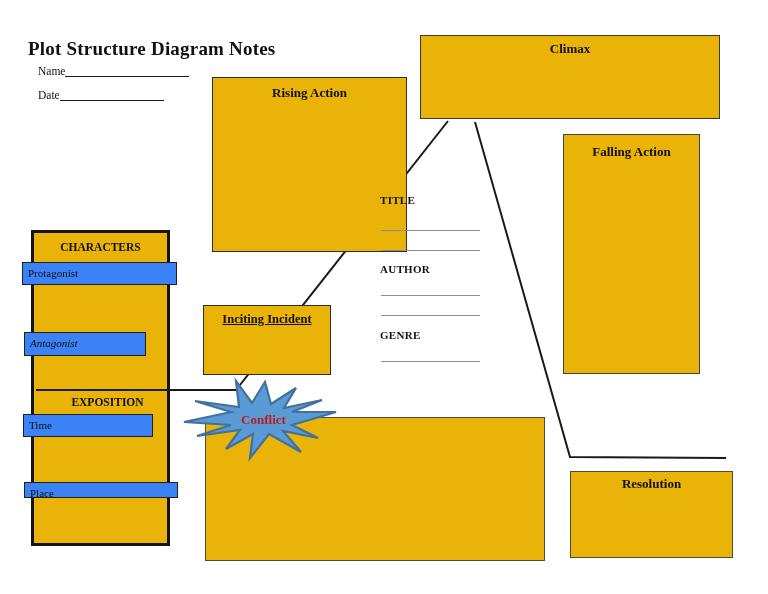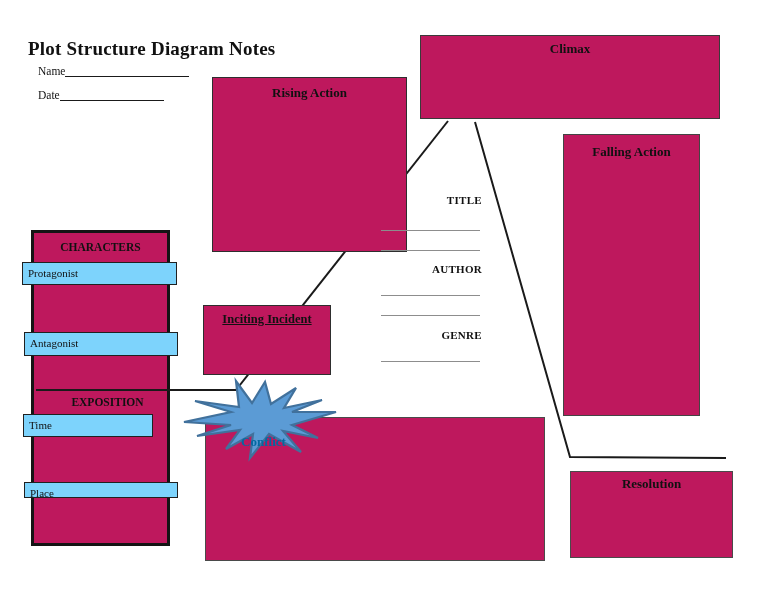--- a/index.html
+++ b/index.html
@@ -8,46 +8,46 @@
     font-family:"Liberation Serif","DejaVu Serif",serif;color:#111;border-radius:10px;
   }
   .abs{position:absolute;}
   svg.layer{position:absolute;left:0;top:0;width:768px;height:594px;pointer-events:none;}
 
   .page-title{left:28px;top:38px;font-size:19px;font-weight:bold;letter-spacing:.2px;}
 
   .field-row{display:flex;align-items:flex-end;font-size:11.5px;}
   .fill-line{display:inline-block;border-bottom:1.2px solid #1a1a1a;height:13px;}
 
-  .box{position:absolute;background:#be185d;border:1.5px solid #2e2e2e;box-sizing:border-box;}
+  .box{position:absolute;background:#eab308;border:1.5px solid #2e2e2e;box-sizing:border-box;}
   .box .heading{display:block;text-align:center;font-weight:bold;font-size:13px;}
 
   .climax-box{left:420px;top:35px;width:300px;height:84px;border-color:#3a3a3a;}
   .rising-box{left:212px;top:77px;width:195px;height:175px;}
-  .falling-box{left:563px;top:134px;width:137px;height:282px;border-color:#444;}
+  .falling-box{left:563px;top:134px;width:137px;height:240px;border-color:#444;}
   .inciting-box{left:203px;top:305px;width:128px;height:70px;}
   .inciting-box .heading{font-size:12.5px;}
   .bottom-box{left:205px;top:417px;width:340px;height:144px;border-color:#4a4a4a;}
   .resolution-box{left:570px;top:471px;width:163px;height:87px;border-color:#4a4a4a;}
   .resolution-box .heading{font-size:13px;padding-top:4px;}
 
   .chars-box{left:31px;top:230px;width:139px;height:316px;border:3px solid #141414;}
   .chars-box .heading{font-size:11.5px;padding-top:8px;}
-  .subfield{position:absolute;background:#7dd3fc;border:1.5px solid #202020;box-sizing:border-box;
+  .subfield{position:absolute;background:#3b82f6;border:1.5px solid #202020;box-sizing:border-box;
             font-size:11px;line-height:20px;padding-left:5px;}
   .exposition-heading{left:31px;top:396px;width:153px;text-align:center;
                       font-weight:bold;font-size:11.5px;}
 
   .story-info{left:380px;top:194px;width:102px;}
-  .story-info .lbl{position:absolute;left:0;width:102px;text-align:right;
+  .story-info .lbl{position:absolute;left:0;width:102px;text-align:left;
                    font-weight:bold;font-size:11px;letter-spacing:.3px;}
   .story-info .uline{position:absolute;left:1px;width:99px;border-top:1.1px solid #8d8d8d;height:0;}
 
-  .conflict-label{left:200px;top:434px;width:127px;text-align:center;
-                  font-weight:bold;font-size:13px;color:#0369a1;}
+  .conflict-label{left:200px;top:412px;width:127px;text-align:center;
+                  font-weight:bold;font-size:13px;color:#b91c1c;}
 </style>
 </head>
 <body>
 
 <div class="page">
 
   <svg class="layer">
     <g fill="none" stroke-width="2" stroke="#1a1a1a">
       <line x1="236" y1="390" x2="448" y2="121"></line>
       <polyline points="475,122 570,457 726,458"></polyline>
@@ -80,21 +80,21 @@
   <div class="box resolution-box">
     <span class="heading">Resolution</span>
   </div>
 
   <div class="box chars-box">
     <span class="heading">CHARACTERS</span>
   </div>
   <div class="subfield" style="left:22px;top:262px;width:155px;height:23px;">
     <span>Protagonist</span>
   </div>
-  <div class="subfield" style="left:24px;top:332px;width:154px;height:24px;">
+  <div class="subfield" style="left:24px;top:332px;width:122px;height:24px;font-style:italic;">
     <span>Antagonist</span>
   </div>
   <div class="abs exposition-heading">EXPOSITION</div>
   <div class="subfield" style="left:23px;top:414px;width:130px;height:23px;">
     <span>Time</span>
   </div>
   <div class="subfield" style="left:24px;top:482px;width:154px;height:16px;">
     <span>Place</span>
   </div>
 

